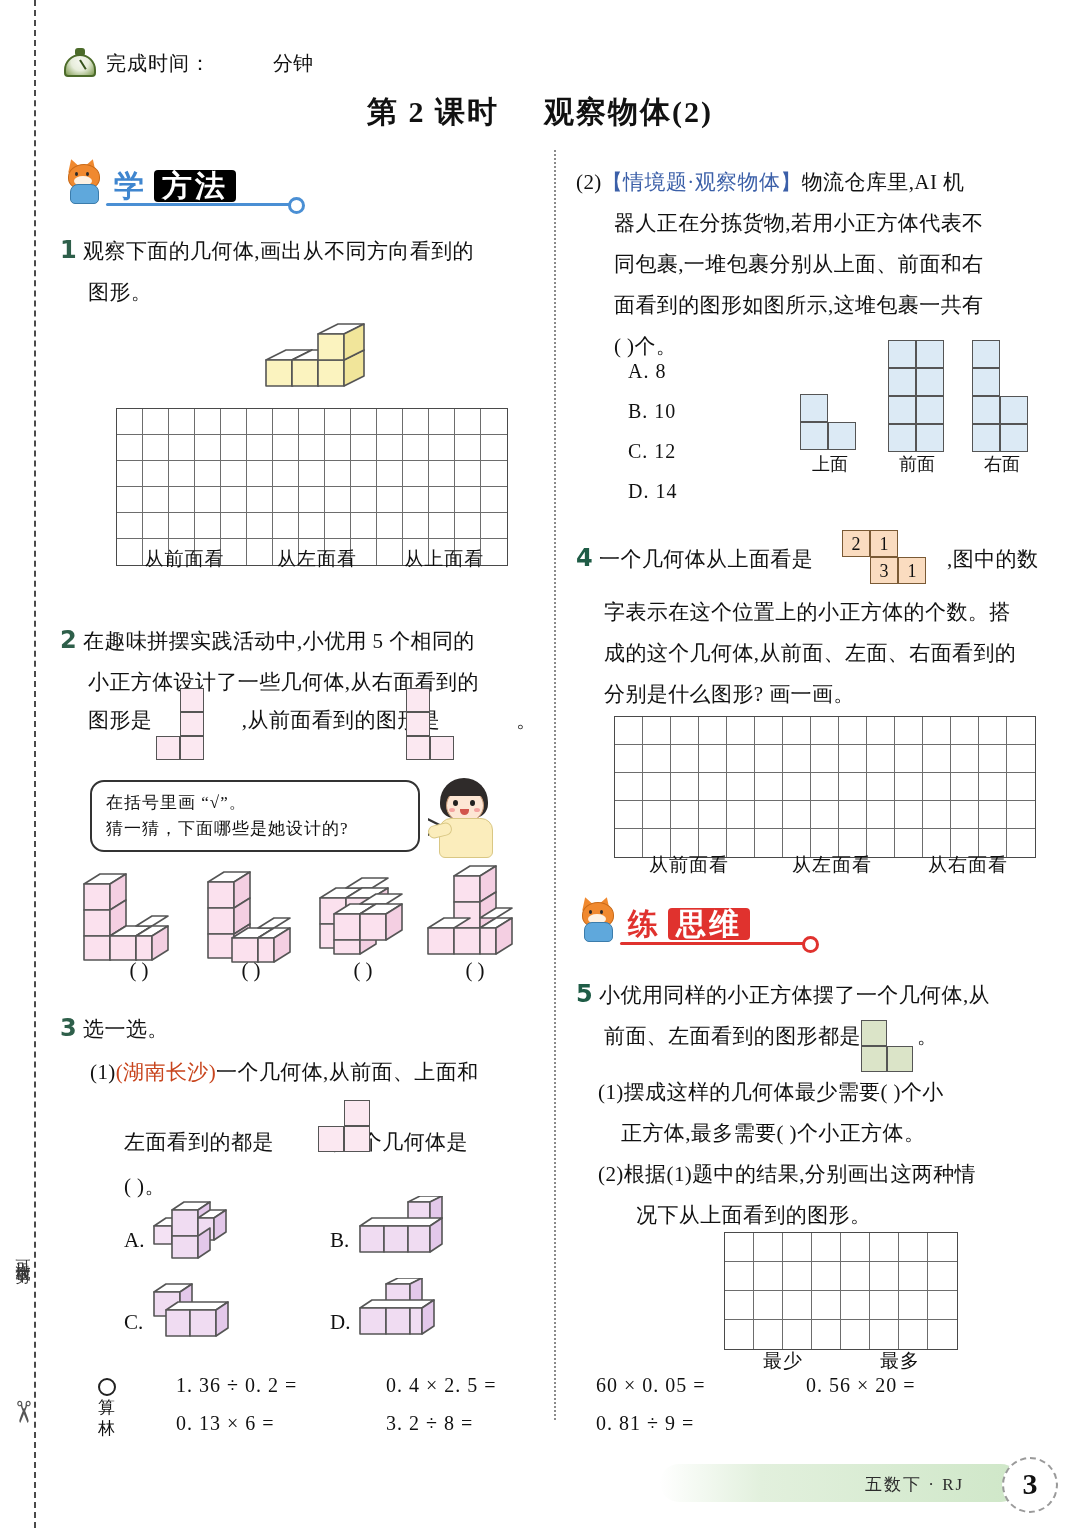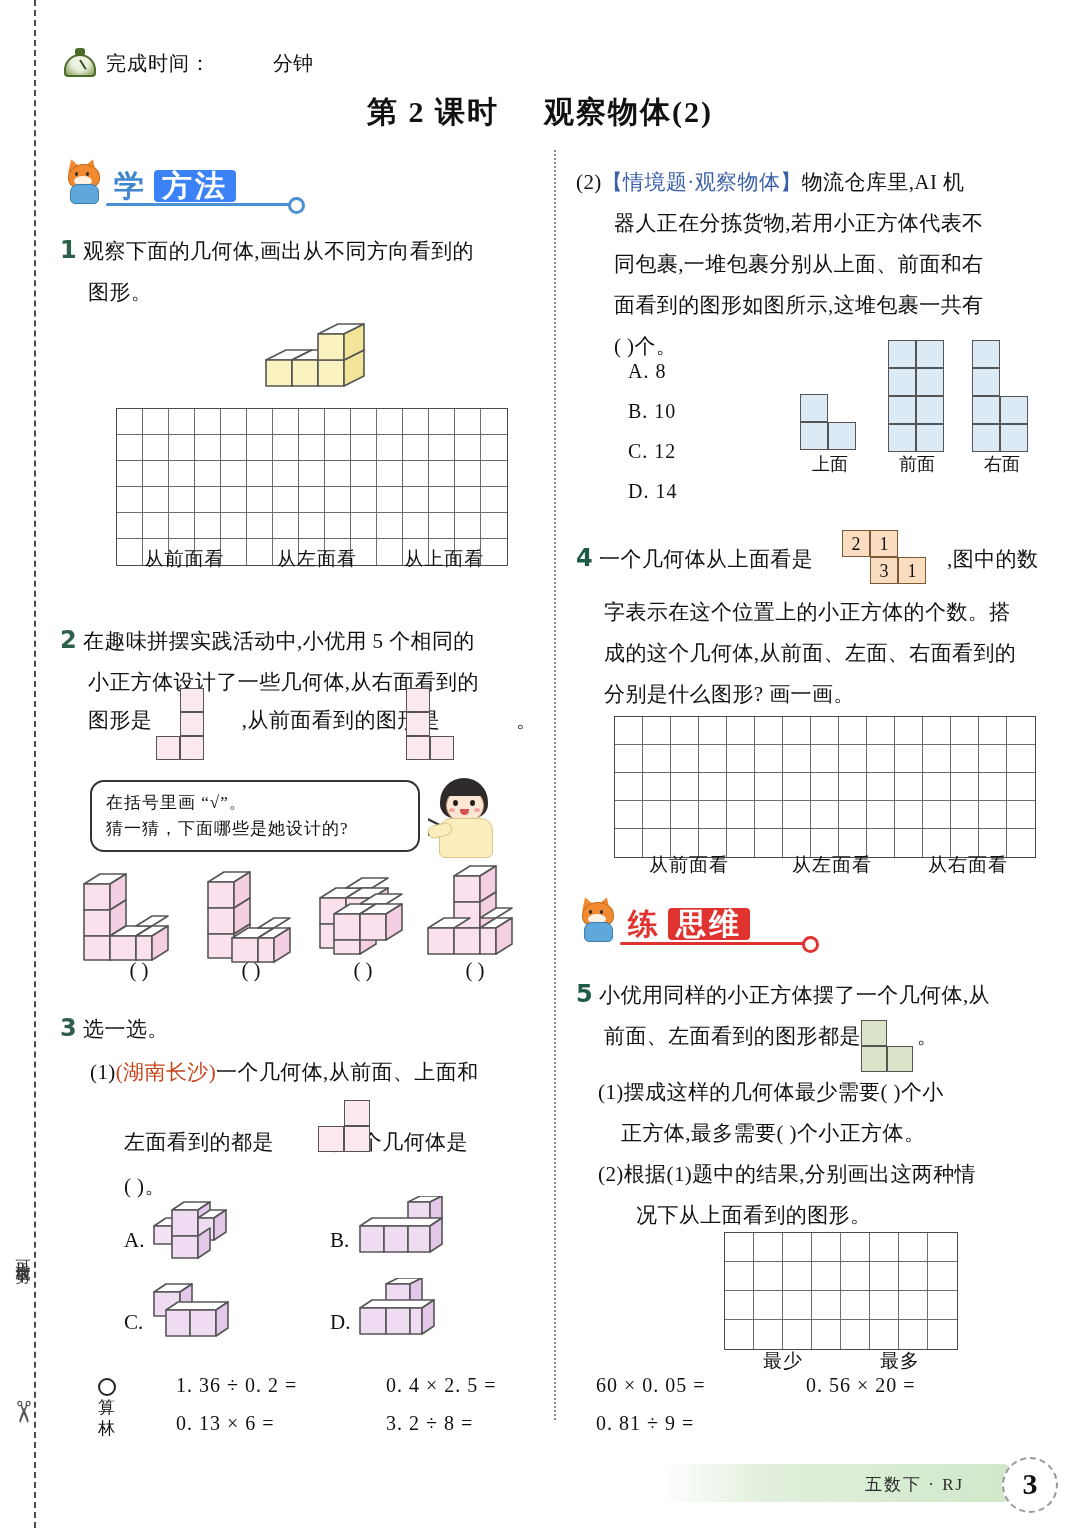--- a/index.html
+++ b/index.html
@@ -207,21 +207,21 @@
     <div class="fox">
       <div class="ear1"></div>
         <div class="ear2"></div>
         <div class="head"></div>
       <div class="snout"></div>
         <div class="eye1"></div>
         <div class="eye2"></div>
         <div class="body"></div>
     </div>
     <div class="banner-word" style="color:#3f86cf;">
-      <span>学</span><span class="w2" style="background:#3b82f6;">方法</span>
+      <span>学</span><span class="w2" style="background:#000000;">方法</span>
     </div>
   </div>
   <div class="banner-rule" style="left:106px;top:203px;width:186px;background:#4a8fd4;"></div>
   <div class="banner-dot" style="left:288px;top:197px;border:3px solid #4a8fd4;"></div>
 
   <div class="ptext" style="left:60px;top:230px;width:480px;">
     <span class="qnum">1</span><span>观察下面的几何体,画出从不同方向看到的</span><br>
     <span style="display:inline-block;margin-left:28px;">图形。</span>
   </div>
 

